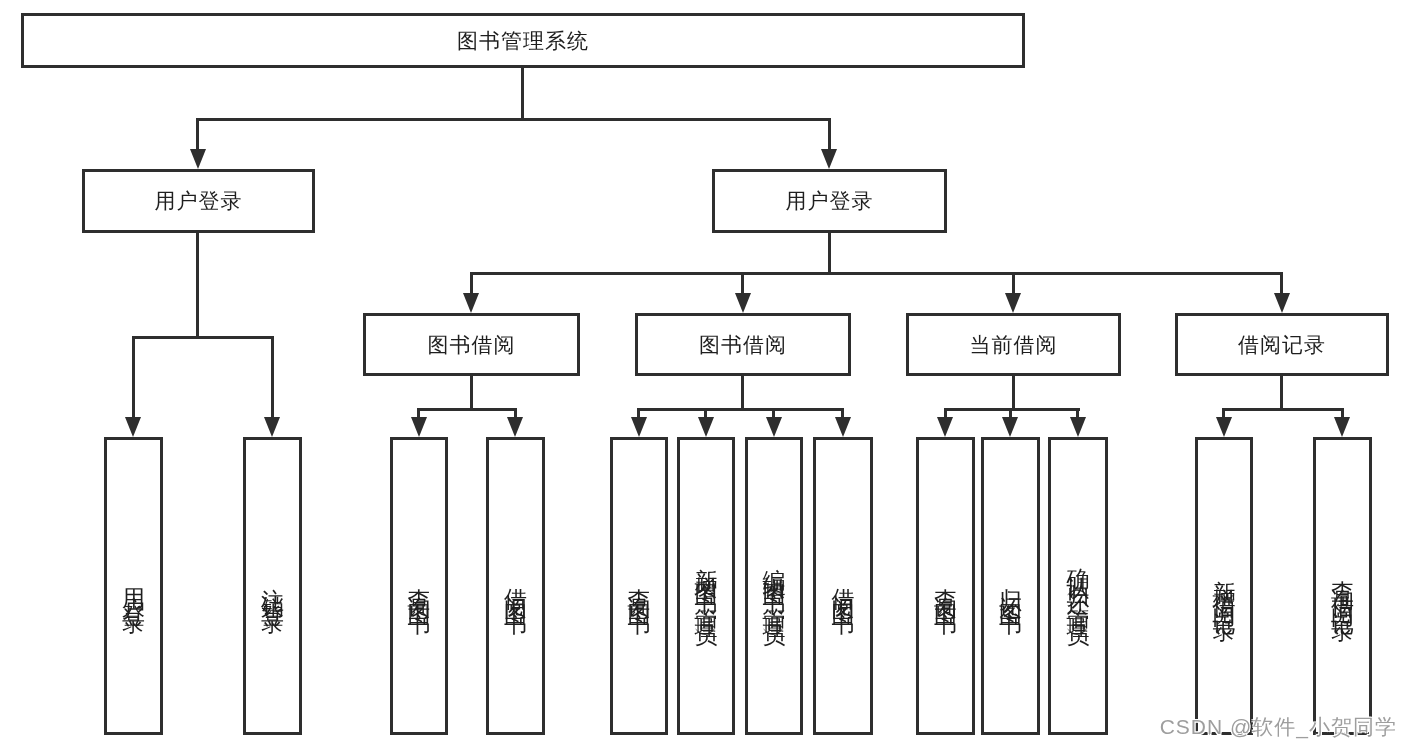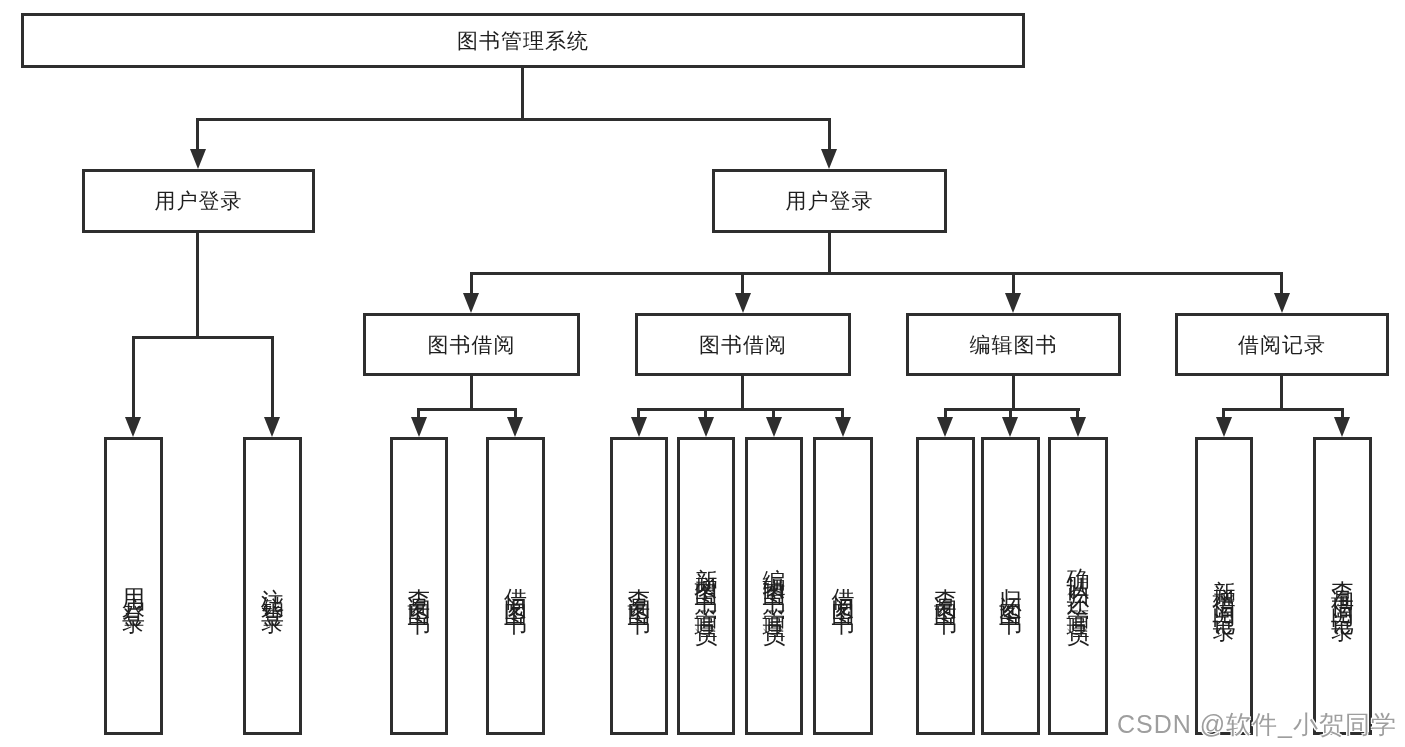--- a/index.html
+++ b/index.html
@@ -23,21 +23,21 @@
   }
   .vl{position:absolute;width:3px;background:var(--line,#2e2e2e);}
   .hl{position:absolute;height:3px;background:var(--line,#2e2e2e);}
   .ah{
     position:absolute;width:0;height:0;
     border-left:8px solid transparent;border-right:8px solid transparent;
     border-top:20px solid var(--line,#2e2e2e);
   }
   .watermark{
     position:absolute;right:8px;bottom:6px;z-index:5;
-    font-size:25px;color:var(--wm,#9e9e9e);letter-spacing:1px;white-space:nowrap;
+    font-size:21px;color:var(--wm,#9e9e9e);letter-spacing:1px;white-space:nowrap;
     text-shadow:1px 1px 0 #fff,-1px -1px 0 #fff,1px -1px 0 #fff,-1px 1px 0 #fff;
   }
 </style>
 </head>
 <body>
 
 <div class="canvas">
 
   <div class="box root-box" style="left:21px;top:13px;width:1004px;height:55px;">
     <span class="lbl">图书管理系统</span>
@@ -75,21 +75,21 @@
   <div class="vl" style="left:1280px;top:272px;height:23px;"></div>
   <div class="ah" style="left:1274px;top:293px;"></div>
 
   <div class="box l3-box" style="left:363px;top:313px;width:217px;height:63px;">
     <span class="lbl">图书借阅</span>
   </div>
   <div class="box l3-box" style="left:635px;top:313px;width:216px;height:63px;align-items:center;">
     <span class="lbl">图书借阅</span>
   </div>
   <div class="box l3-box" style="left:906px;top:313px;width:215px;height:63px;">
-    <span class="lbl">编辑图书</span>
+    <span class="lbl">当前借阅</span>
   </div>
   <div class="box l3-box" style="left:1175px;top:313px;width:214px;height:63px;">
     <span class="lbl">借阅记录</span>
   </div>
 
   <div class="vl" style="left:470px;top:376px;height:34px;"></div>
   <div class="hl" style="left:418px;top:408px;width:98px;"></div>
   <div class="vl" style="left:417px;top:408px;height:11px;"></div>
   <div class="ah" style="left:411px;top:417px;"></div>
   <div class="vl" style="left:514px;top:408px;height:11px;"></div>

